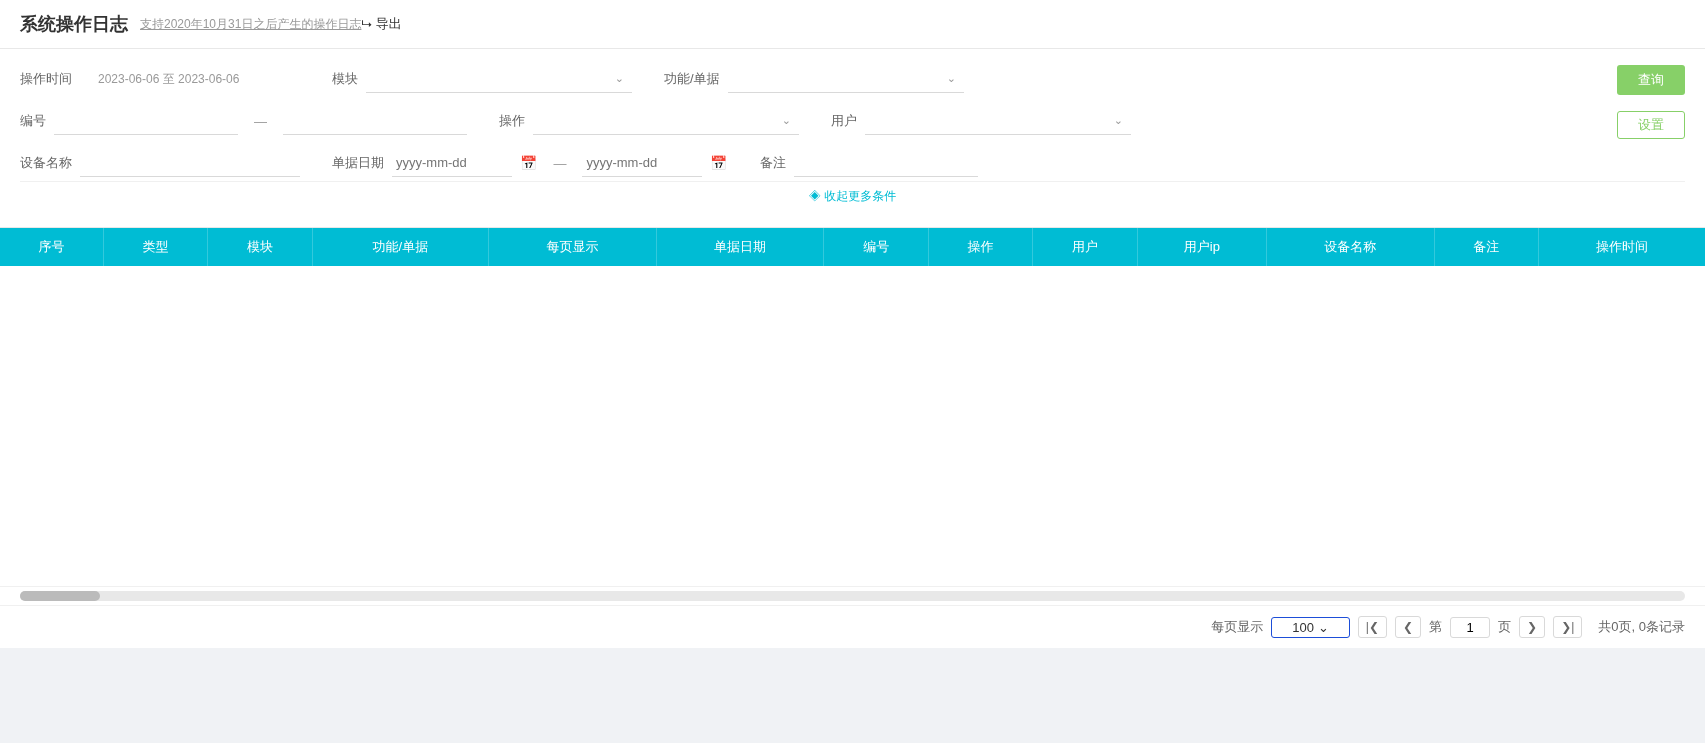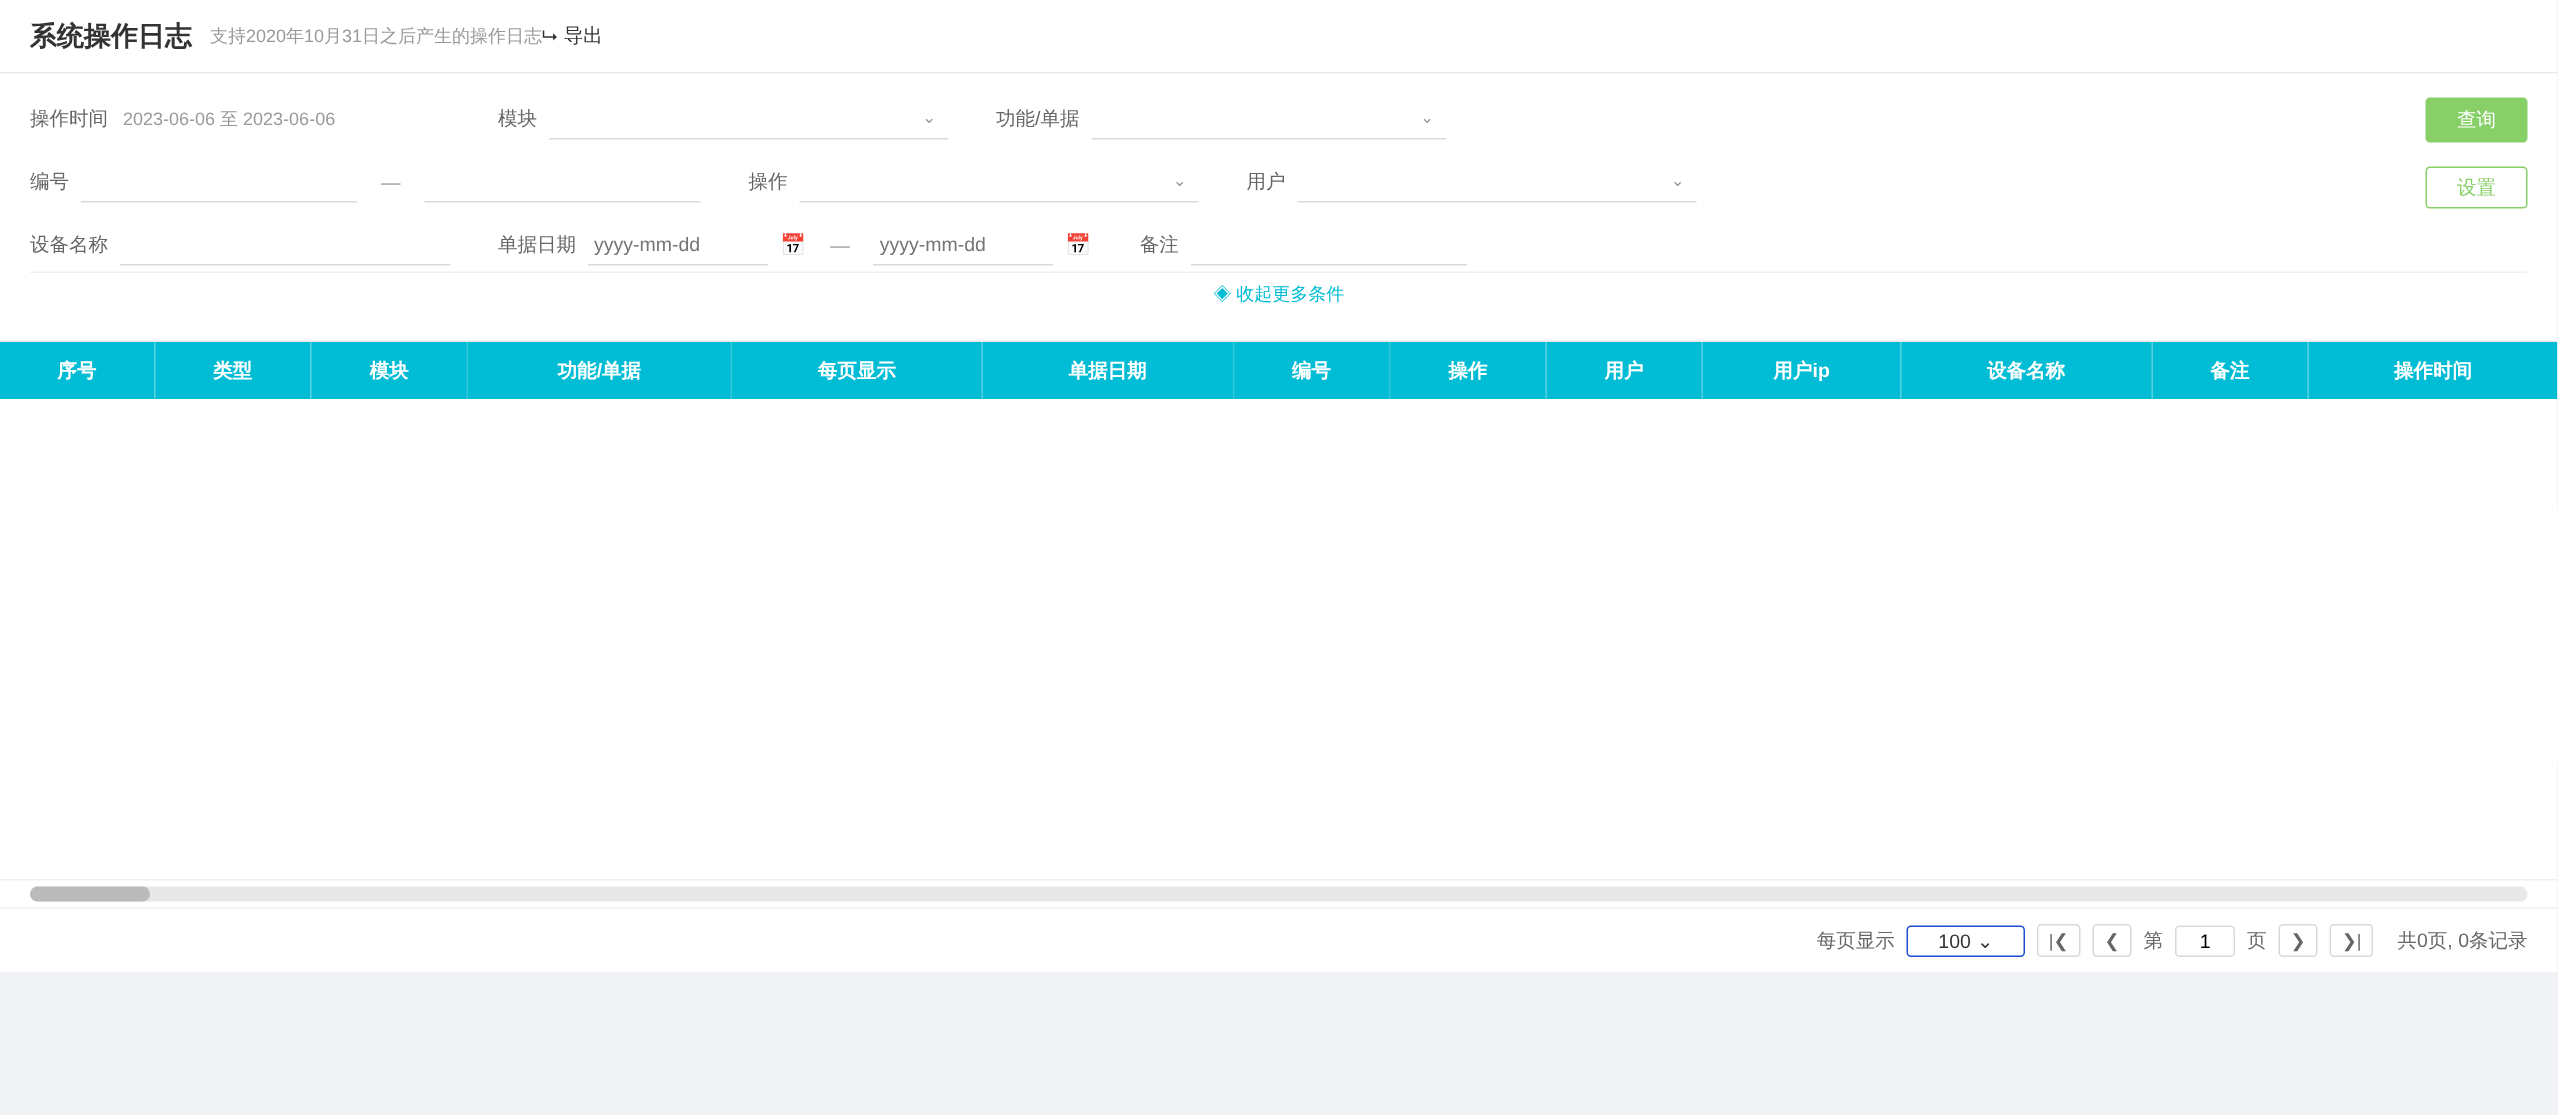--- a/index.html
+++ b/index.html
@@ -15,20 +15,21 @@
     }
     .page-title {
       font-size: 18px;
       font-weight: bold;
       color: #333;
     }
     .page-subtitle {
       font-size: 12px;
       color: #999;
       margin-left: 12px;
+      text-decoration: underline;
     }
     .export-btn {
       display: flex;
       align-items: center;
       gap: 4px;
       background: none;
       border: none;
       color: #333;
       cursor: pointer;
       font-size: 13px;
@@ -50,21 +51,21 @@
     }
     .time-btn.active {
       background: #00bcd4;
       color: #fff;
       border-color: #00bcd4;
       border-radius: 12px;
     }
     .time-range {
       font-size: 12px;
       color: #999;
-      margin-left: 2px;
+      margin-left: 18px;
     }
 
     .filter-select {
       display: flex;
       align-items: center;
       justify-content: space-between;
       border: none;
       border-bottom: 1px solid #d9d9d9;
       padding: 4px 8px 4px 4px;
       cursor: pointer;
@@ -142,21 +143,21 @@
       width: 100%;
       border-collapse: collapse;
       min-width: 1400px;
     }
 
     thead tr {
       background: #00bcd4;
     }
     thead th {
       color: #fff;
-      font-weight: bold;
+      font-weight: normal;
       font-size: 13px;
       padding: 10px 8px;
       text-align: center;
       white-space: nowrap;
       border-right: 1px solid rgba(255,255,255,0.2);
     }
     thead th:last-child { border-right: none; }
 
     .empty-area {
       height: 320px;

